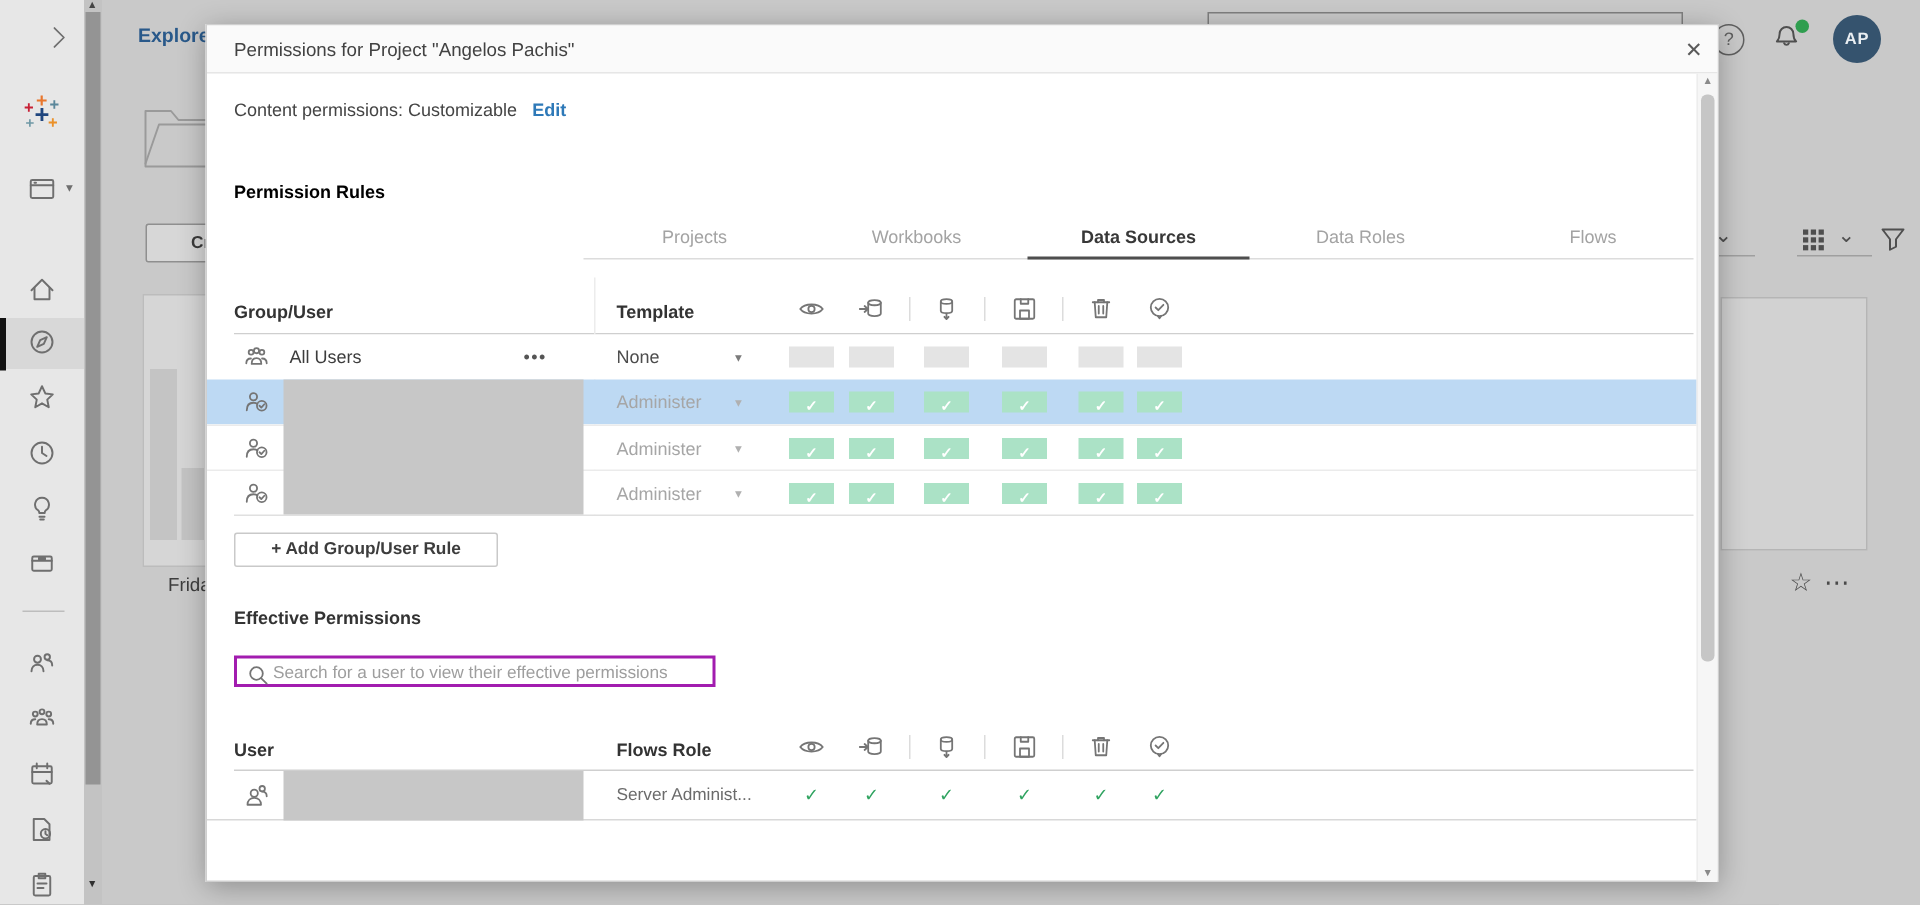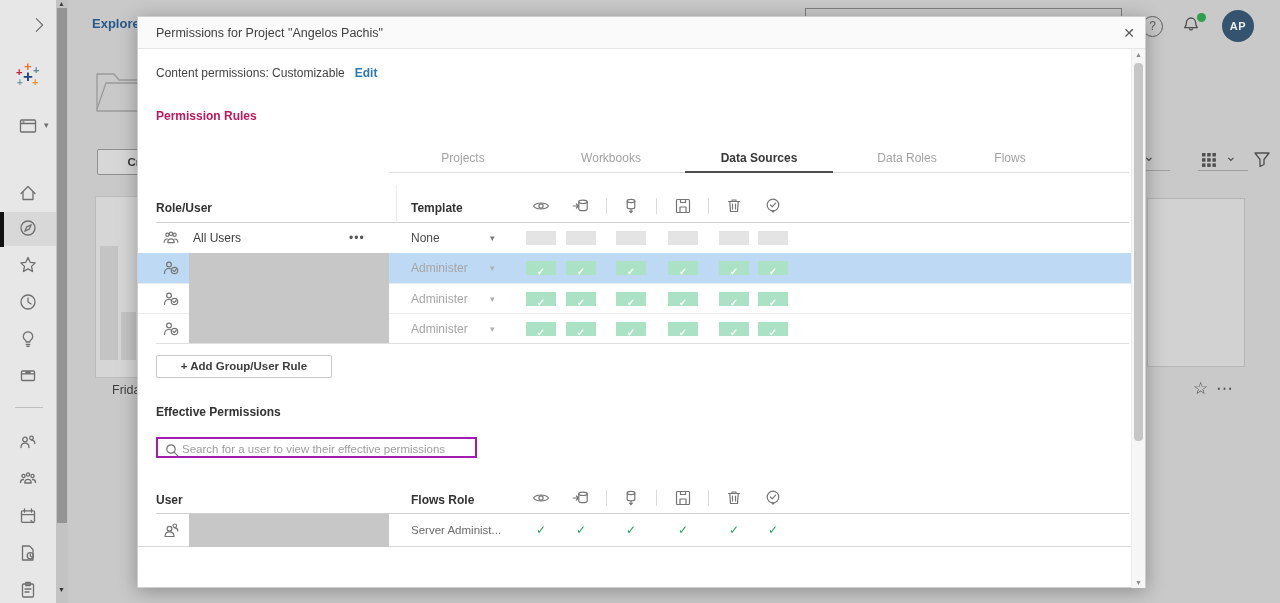--- a/index.html
+++ b/index.html
@@ -53,21 +53,21 @@
   .m-title { position:absolute; left:18px; top:0; line-height:32px; font-size:12.5px; color:#424242; }
   .m-close { position:absolute; right:10px; top:8px; font-size:14px; color:#5a5a5a; cursor:pointer; }
 
   .m-scroll { position:absolute; right:0; top:32px; width:14px; height:539px; background:#f6f6f6; border-left:1px solid #ededed; }
   .m-scroll .thumb { position:absolute; left:2px; top:14px; width:9px; height:378px; background:#c6c6c6; border-radius:4px; }
   .m-scroll .arr-up { position:absolute; left:3px; top:2px; font-size:7px; color:#8a8a8a; }
   .m-scroll .arr-dn { position:absolute; left:3px; bottom:2px; font-size:7px; color:#8a8a8a; }
 
   .cp-line { position:absolute; left:18px; top:49px; font-size:12px; color:#444; }
   .edit-link { color:#2e79b8; font-weight:bold; margin-left:10px; cursor:pointer; }
-  .pr-heading { position:absolute; left:18px; top:92px; font-size:12px; font-weight:bold; color:#be185d; }
+  .pr-heading { position:absolute; left:18px; top:104px; font-size:12px; font-weight:bold; color:#000000; }
 
   .tabs-base { position:absolute; left:251px; top:155px; width:740px; height:1px; background:#dcdcdc; }
   .tab { position:absolute; top:129px; width:148px; height:27px; line-height:24px; text-align:center; font-size:12px; color:#a3a3a3; cursor:pointer; }
   .tab.active { color:#383838; font-weight:bold; }
   .tab-underline { position:absolute; left:547px; top:154px; width:148px; height:2px; background:#4e4e4e; }
 
   .th-text { position:absolute; font-size:12px; font-weight:bold; color:#333; height:20px; line-height:20px; }
   .hdr-border { position:absolute; left:18px; top:205px; width:973px; height:1px; background:#cfcfcf; }
   .capicon { position:absolute; top:180px; width:18px; height:18px; }
   .capdiv { position:absolute; top:181px; width:1px; height:16px; background:#dcdcdc; }
@@ -363,24 +363,24 @@
     <div class="cp-line">
       <span>Content permissions: Customizable</span><span class="edit-link">Edit</span>
     </div>
     <div class="pr-heading">Permission Rules</div>
 
     <div class="tabs-base"></div>
     <div class="tab" style="left:399px;">Workbooks</div>
     <div class="tab" style="left:251px;">Projects</div>
     <div class="tab" style="left:695px;">Data Roles</div>
     <div class="tab active" style="left:547px;">Data Sources</div>
-    <div class="tab" style="left:798px;">Flows</div>
+    <div class="tab" style="left:850px;">Flows</div>
     <div class="tab-underline"></div>
 
-    <div class="th-text" style="left:18px; top:181px;">Role/User</div>
+    <div class="th-text" style="left:18px; top:181px;">Group/User</div>
     <div class="th-text" style="left:273px; top:181px;">Template</div>
     <svg class="capicon oline" style="left:394px;" viewBox="0 0 18 18">
         <use href="#i-eye"></use>
       </svg>
     <svg class="capicon oline" style="left:434px;" viewBox="0 0 18 18">
         <use href="#i-connect"></use>
       </svg>
     <div class="capdiv" style="left:468px;"></div>
     <svg class="capicon oline" style="left:484px;" viewBox="0 0 18 18">
         <use href="#i-download"></use>

